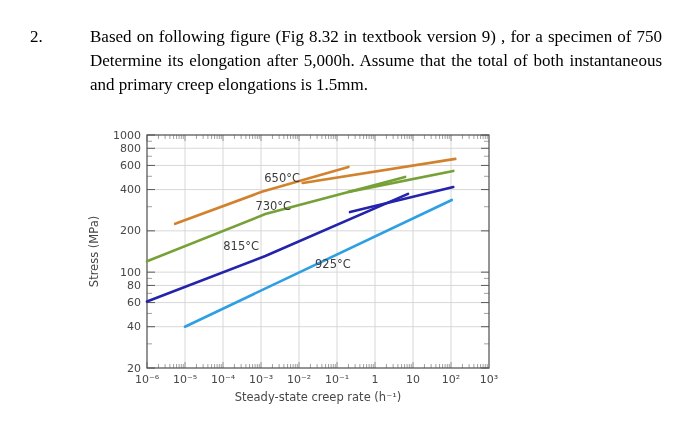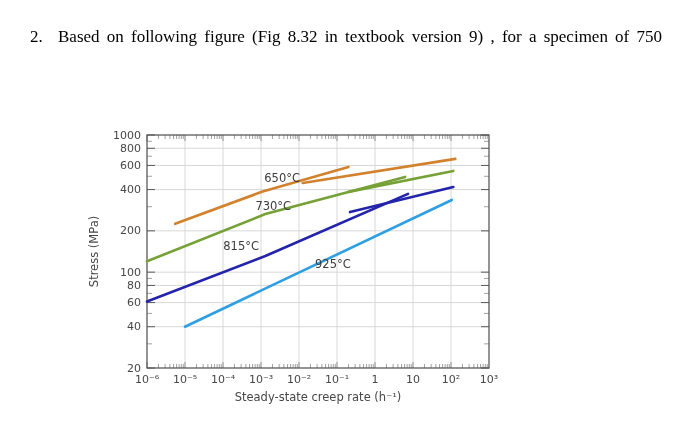--- a/index.html
+++ b/index.html
@@ -1,34 +1,36 @@
 <!DOCTYPE html>
 <html><head>
 <meta charset="utf-8">
 <style>
   html,body{margin:0;padding:0;background:#ffffff;}
   .page{position:relative;width:687px;height:429px;background:#ffffff;overflow:hidden;
         font-family:"Liberation Serif", serif;color:#000;}
   .problem{position:absolute;left:30px;top:25px;width:632px;display:flex;}
   .pnum{width:28px;flex:0 0 28px;font-size:17px;line-height:24px;}
-  .ptext{width:604px;}
+  .ptext{width:604px;margin-left:32px;}
   .pline{font-size:17px;line-height:24px;white-space:normal;}
   .pline.just{text-align:justify;text-align-last:justify;}
   .figure{position:absolute;left:85px;top:123px;width:425px;height:300px;}
   svg text{font-family:"DejaVu Sans","Liberation Sans",sans-serif;}
 </style>
 </head>
 <body>
 
 <div class="page">
 
   <div class="problem">
     <div class="pnum">2.</div>
     <div class="ptext">
       <div class="pline just">Based on following figure (Fig 8.32 in textbook version 9) , for a specimen of 750</div>
+      <div class="pline just">Determine its elongation after 5,000h. Assume that the total of both instantaneous</div>
+      <div class="pline">and primary creep elongations is 1.5mm.</div>
     </div>
   </div>
 
   <div class="figure">
     <svg id="chart" width="425" height="300" viewBox="0 0 425 300">
         <g>
           <line x1="100" y1="12" x2="100" y2="245" stroke="#d4d4d4" stroke-width="0.9"></line>
           <line x1="138" y1="12" x2="138" y2="245" stroke="#d4d4d4" stroke-width="0.9"></line>
           <line x1="176" y1="12" x2="176" y2="245" stroke="#d4d4d4" stroke-width="0.9"></line>
           <line x1="214" y1="12" x2="214" y2="245" stroke="#d4d4d4" stroke-width="0.9"></line>

